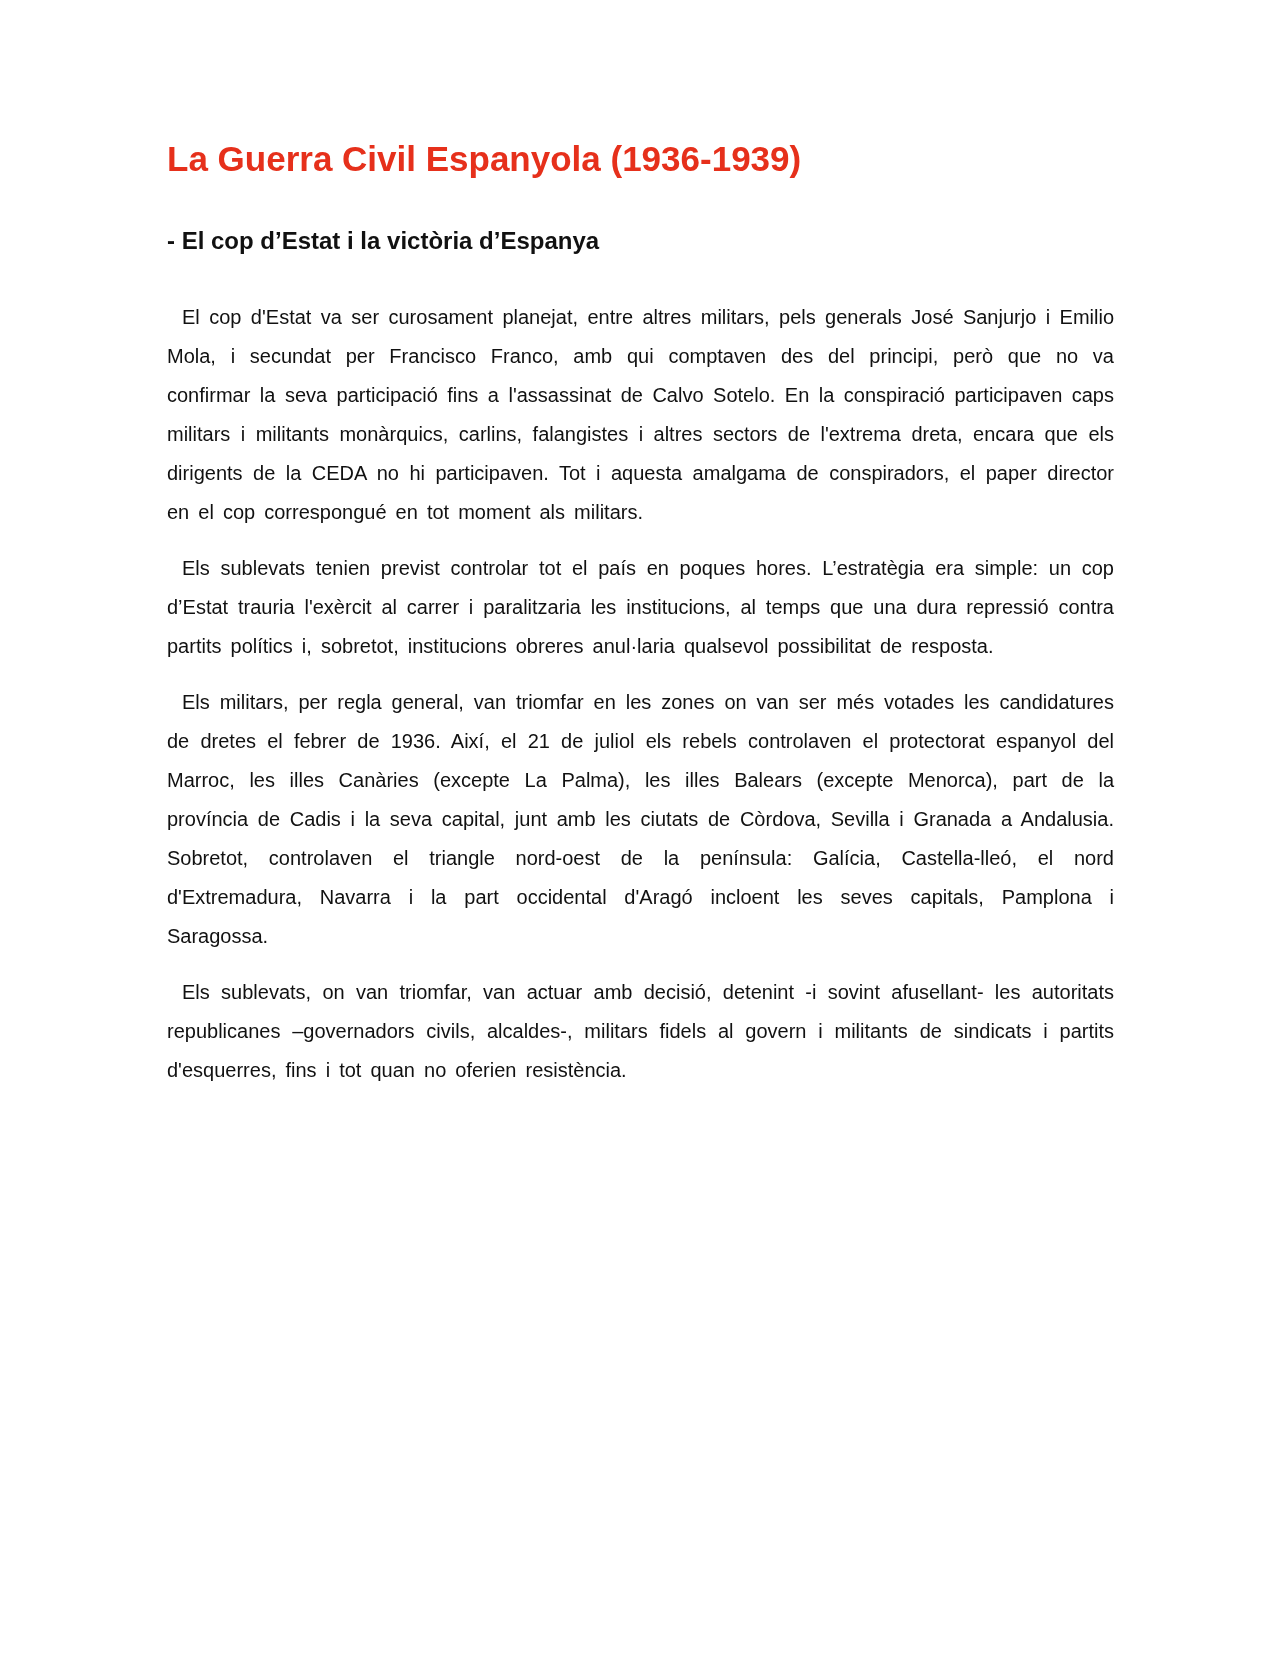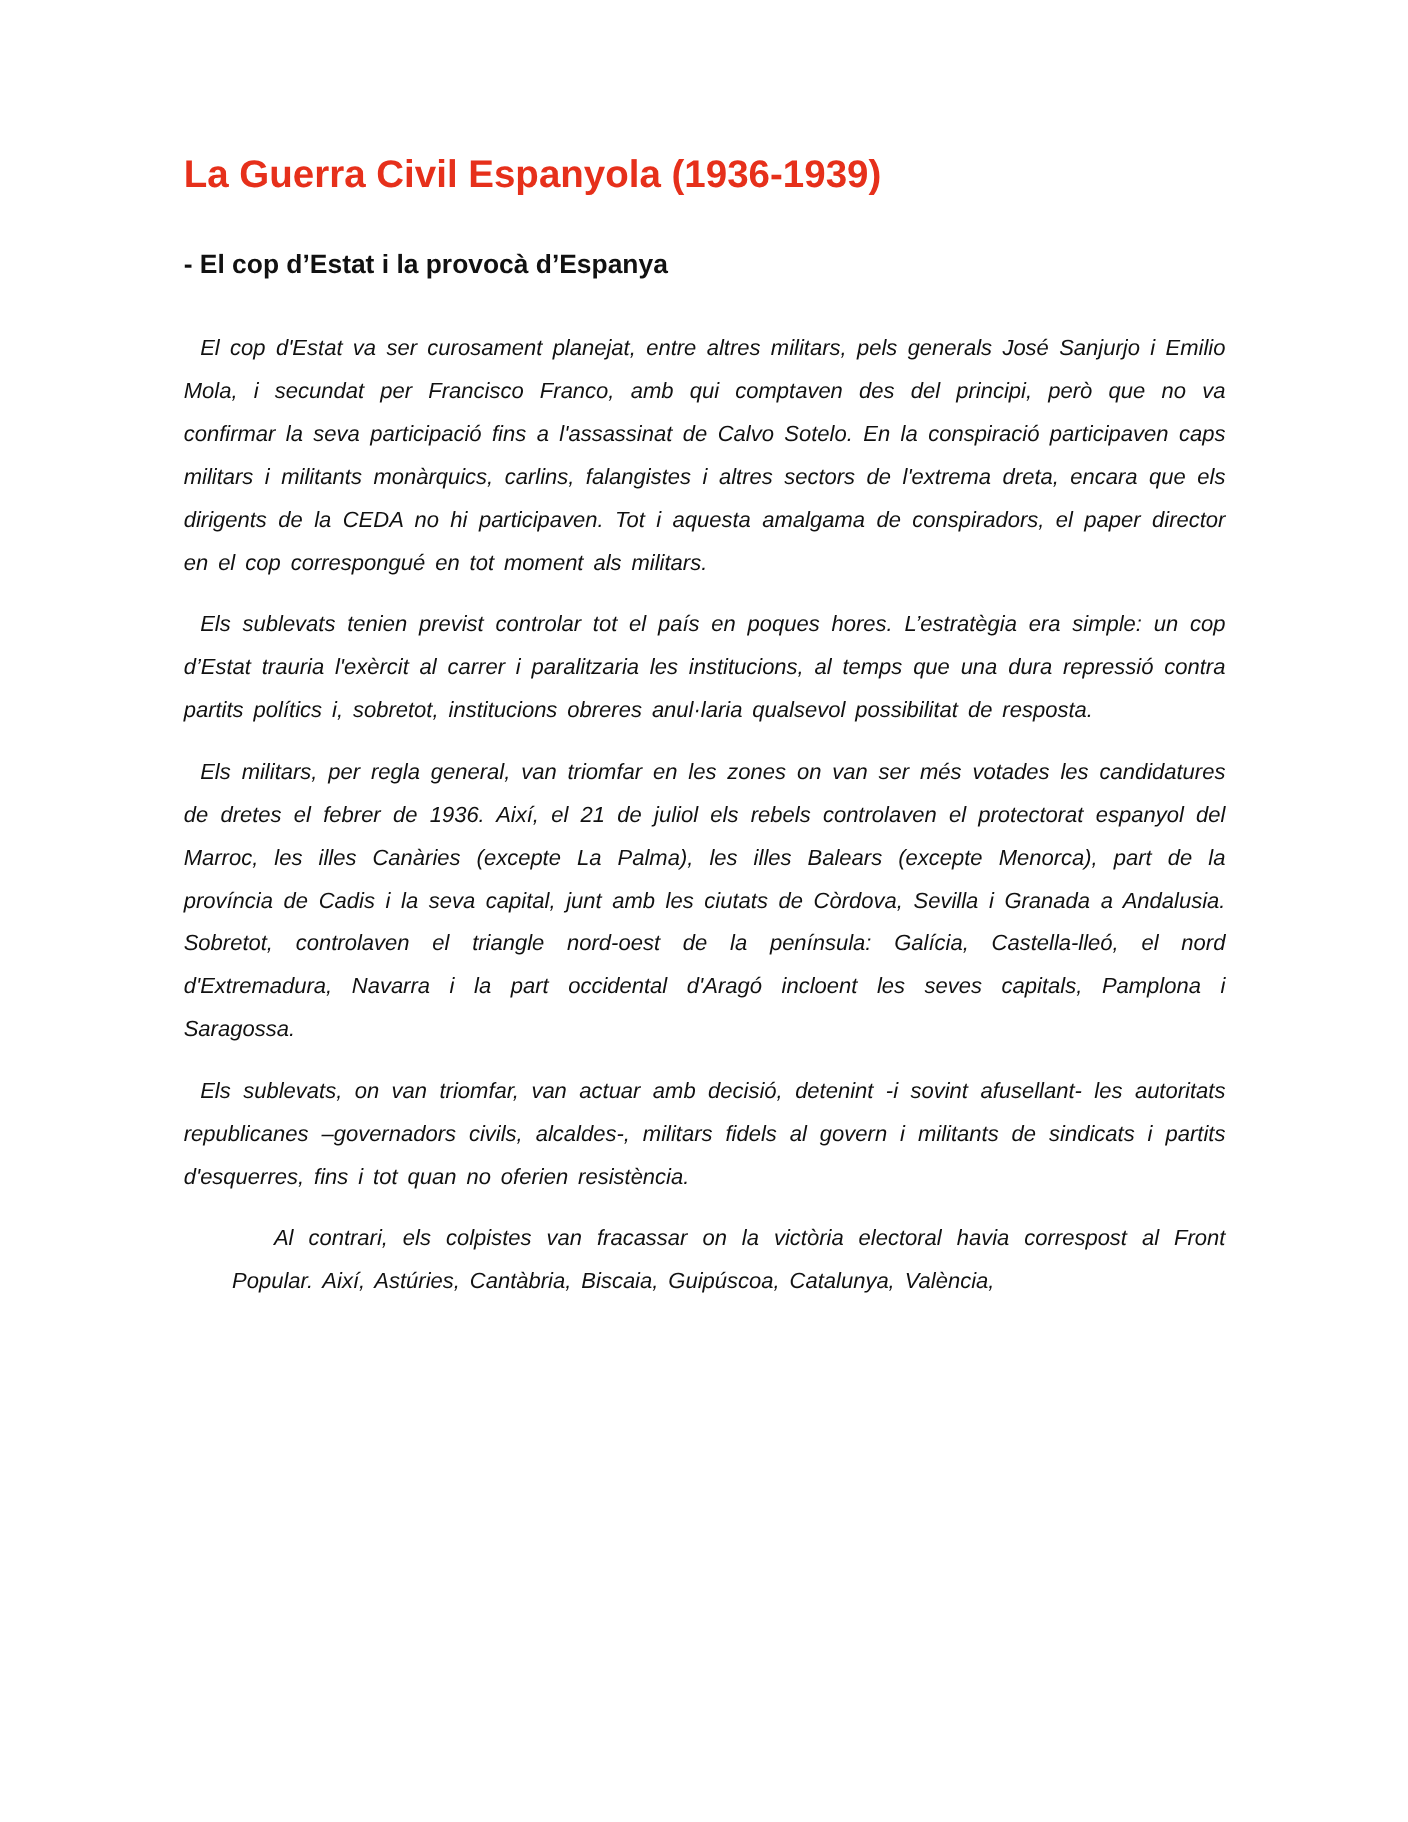--- a/index.html
+++ b/index.html
@@ -40,38 +40,36 @@
   }
   .doc-paragraphs p {
     margin: 0 0 17px 0;
     font-size: 20px;
     line-height: 39px;
     text-align: justify;
     text-justify: inter-word;
     word-spacing: 3.5px;
     text-indent: 15px;
     color: #111111;
-    font-style: italic;
   }
   .doc-paragraphs p:nth-of-type(5) {
     text-indent: 38px;
     margin-left: 44px;
   }
   .doc-paragraphs p:last-of-type {
     margin-bottom: 0;
   }
 </style>
 </head>
 <body>
 
 <div class="page">
   <h1 class="doc-title" style="color: rgb(230, 48, 27);">La Guerra Civil Espanyola (1936-1939)</h1>
 
-  <h2 class="doc-subheading">- El cop d’Estat i la provocà d’Espanya</h2>
+  <h2 class="doc-subheading">- El cop d’Estat i la victòria d’Espanya</h2>
 
   <div class="doc-paragraphs">
       <p>El cop d'Estat va ser curosament planejat, entre altres militars, pels generals José Sanjurjo i Emilio Mola, i secundat per Francisco Franco, amb qui comptaven des del principi, però que no va confirmar la seva participació fins a l'assassinat de Calvo Sotelo. En la conspiració participaven caps militars i militants monàrquics, carlins, falangistes i altres sectors de l'extrema dreta, encara que els dirigents de la CEDA no hi participaven. Tot i aquesta amalgama de conspiradors, el paper director en el cop correspongué en tot moment als militars.</p>
       <p>Els sublevats tenien previst controlar tot el país en poques hores. L’estratègia era simple: un cop d’Estat trauria l'exèrcit al carrer i paralitzaria les institucions, al temps que una dura repressió contra partits polítics i, sobretot, institucions obreres anul·laria qualsevol possibilitat de resposta.</p>
       <p>Els militars, per regla general, van triomfar en les zones on van ser més votades les candidatures de dretes el febrer de 1936. Així, el 21 de juliol els rebels controlaven el protectorat espanyol del Marroc, les illes Canàries (excepte La Palma), les illes Balears (excepte Menorca), part de la província de Cadis i la seva capital, junt amb les ciutats de Còrdova, Sevilla i Granada a Andalusia. Sobretot, controlaven el triangle nord-oest de la península: Galícia, Castella-lleó, el nord d'Extremadura, Navarra i la part occidental d'Aragó incloent les seves capitals, Pamplona i Saragossa.</p>
       <p>Els sublevats, on van triomfar, van actuar amb decisió, detenint -i sovint afusellant- les autoritats republicanes –governadors civils, alcaldes-, militars fidels al govern i militants de sindicats i partits d'esquerres, fins i tot quan no oferien resistència.</p>
-      <p>Al contrari, els colpistes van fracassar on la victòria electoral havia correspost al Front Popular. Així, Astúries, Cantàbria, Biscaia, Guipúscoa, Catalunya, València,</p>
     </div>
 </div>
 
 </body></html>

